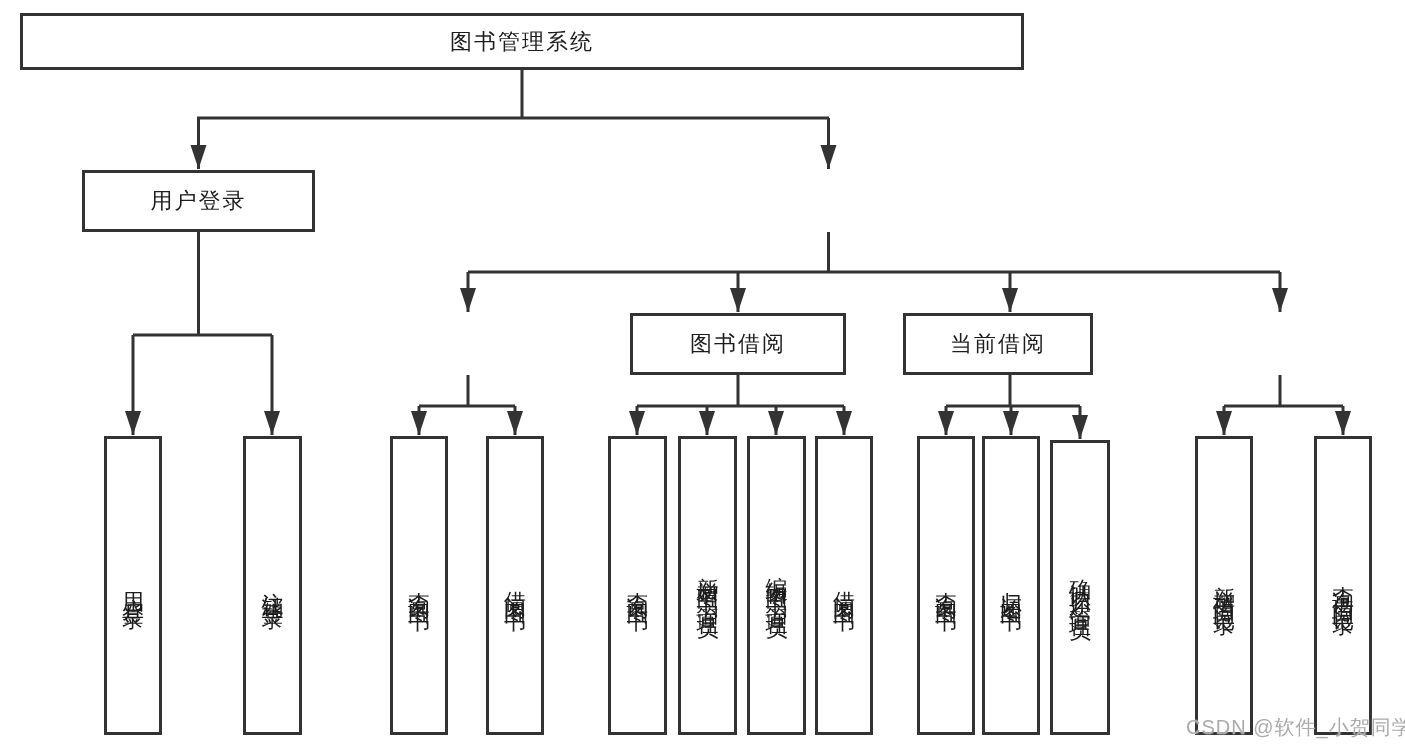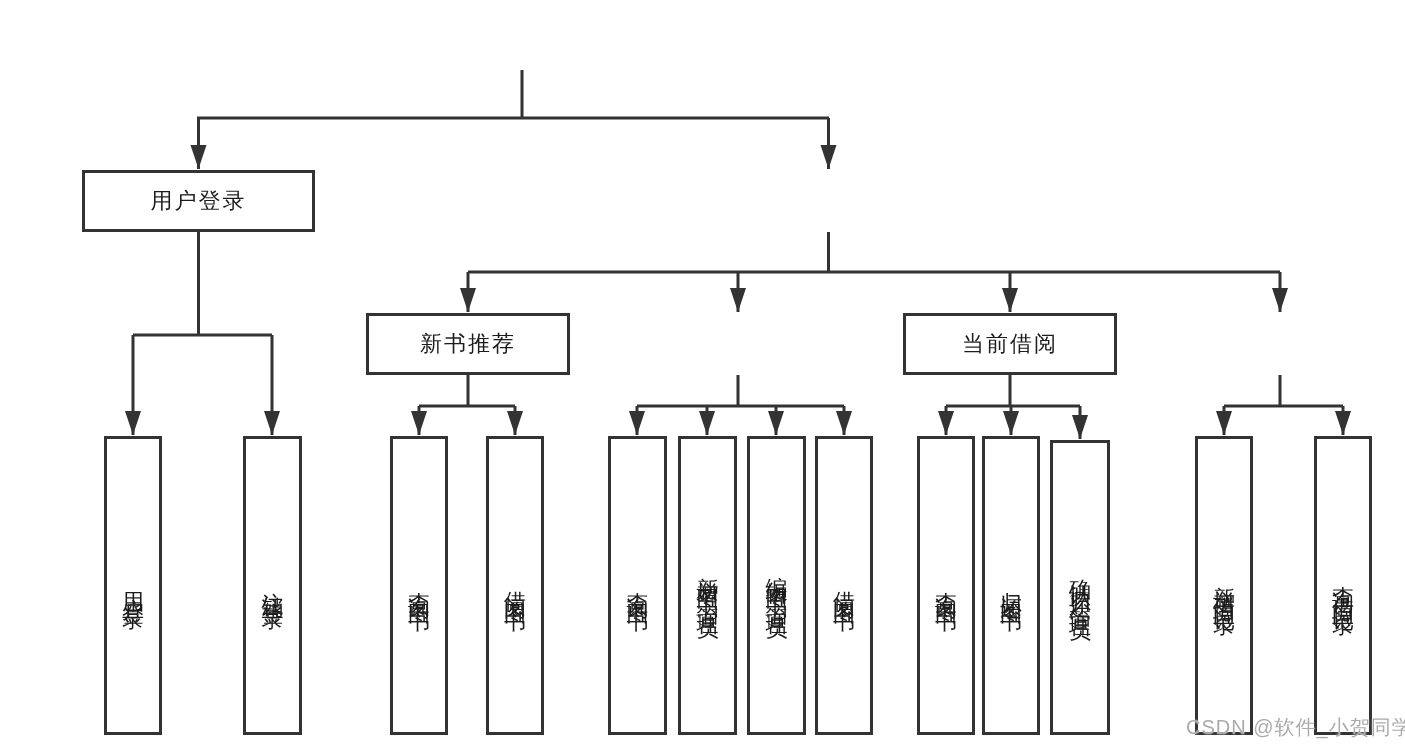--- a/index.html
+++ b/index.html
@@ -91,25 +91,26 @@
       <line x1="946" y1="406" x2="946" y2="435" marker-end="url(#arw)"></line>
       <line x1="1011" y1="406" x2="1011" y2="435" marker-end="url(#arw)"></line>
       <line x1="1080" y1="406" x2="1080" y2="439" marker-end="url(#arw)"></line>
 
       <path d="M1280,375 V406 M1224,406 H1343"></path>
       <line x1="1224" y1="406" x2="1224" y2="435" marker-end="url(#arw)"></line>
       <line x1="1343" y1="406" x2="1343" y2="435" marker-end="url(#arw)"></line>
     </g>
   </svg>
 
+  <div class="node h-node" style="left:20px;top:13px;width:1004px;height:57px">图书管理系统</div>
 
   <div class="node h-node" style="left:82px;top:170px;width:233px;height:62px">用户登录</div>
 
-  <div class="node h-node" style="left:366px;top:313px;width:204px;height:62px">新书推荐</div>
-  <div class="node h-node" style="left:903px;top:313px;width:214px;height:62px">当前借阅</div>
+  <div class="node h-node" style="left:630px;top:313px;width:216px;height:62px">图书借阅</div>
+  <div class="node h-node" style="left:903px;top:313px;width:190px;height:62px">当前借阅</div>
 
   <div class="node v-node" style="left:104px;top:436px;width:58px;height:299px">用户登录</div>
   <div class="node v-node" style="left:243px;top:436px;width:59px;height:299px">注销登录</div>
 
   <div class="node v-node" style="left:390px;top:436px;width:58px;height:299px">查询图书</div>
   <div class="node v-node" style="left:486px;top:436px;width:58px;height:299px">借阅图书</div>
 
   <div class="node v-node" style="left:608px;top:436px;width:59px;height:299px">查询图书</div>
   <div class="node v-node" style="left:678px;top:436px;width:59px;height:299px">新增图书（管理员）</div>
   <div class="node v-node" style="left:747px;top:436px;width:59px;height:299px">编辑图书（管理员）</div>

